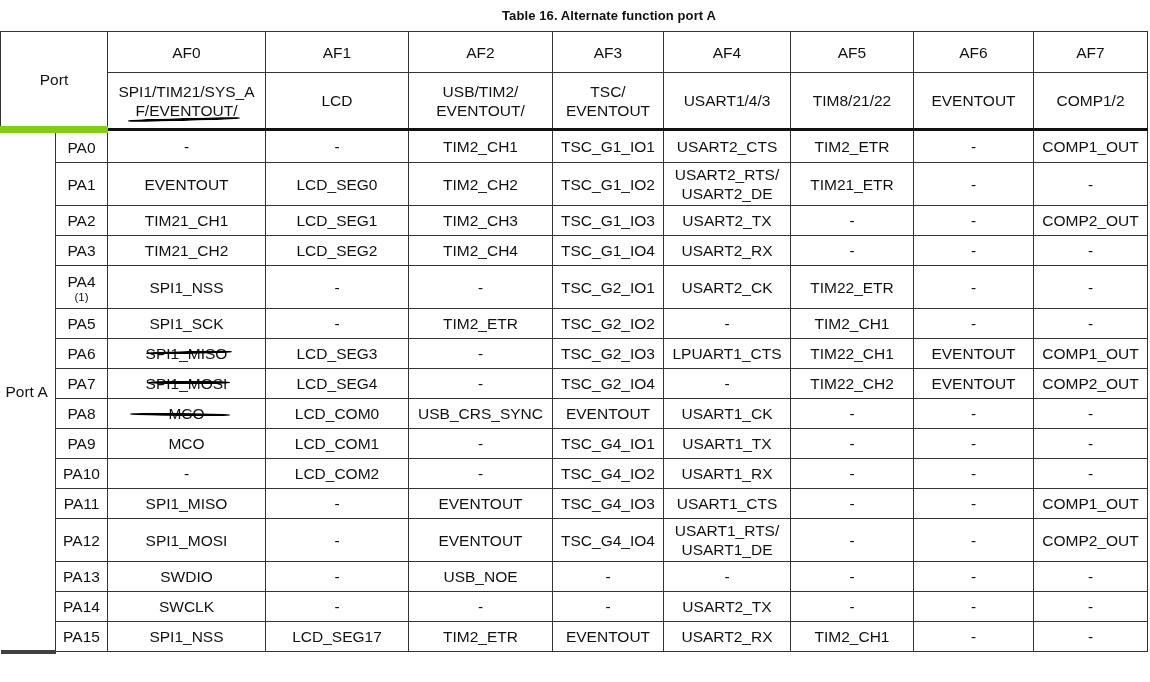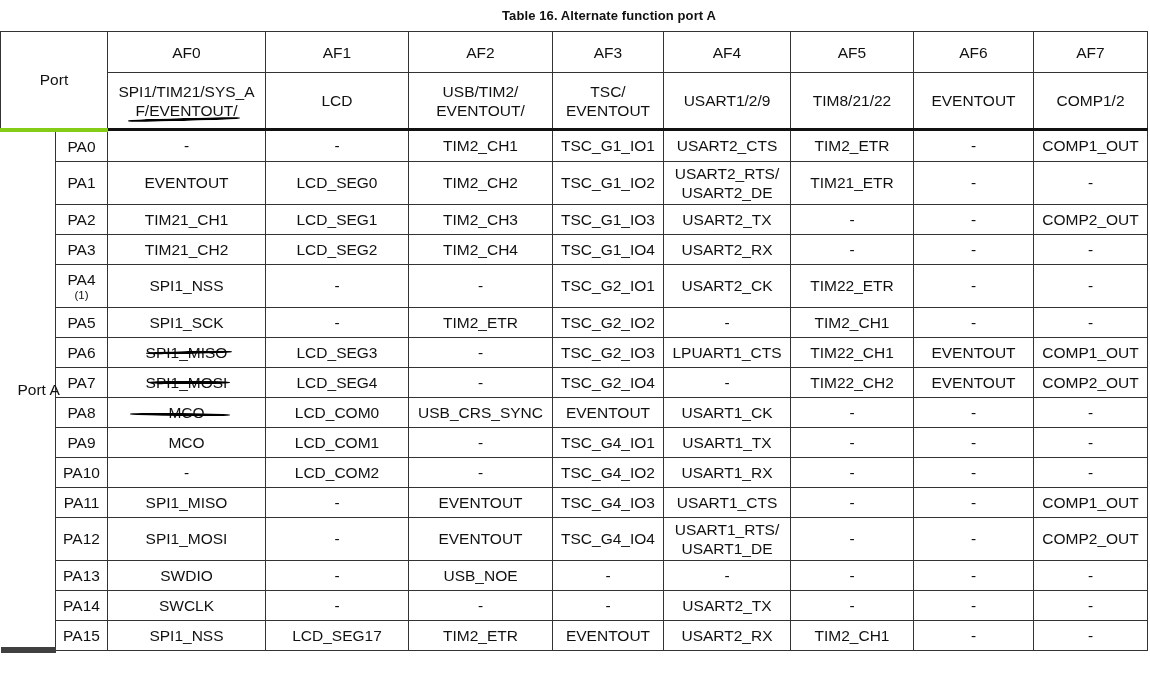--- a/index.html
+++ b/index.html
@@ -42,28 +42,28 @@
       font-size: 15.5px;
       line-height: 19px;
       white-space: nowrap;
       overflow: visible;
     }
     table.af th {
       font-weight: normal;
     }
     table.af tr.hdr1 th { height: 40px; }
     table.af tr.hdr2 th { height: 55px; border-bottom: 3px solid #111111; }
-    table.af th.port-head { border-bottom: 4px solid #84cc16; }
+    table.af th.port-head { border-bottom: 7px solid #84cc16; }
     table.af td { height: 29px; }
     table.af tr.tall td { height: 42px; }
     table.af td.group {
       border-left: none;
-      border-bottom: 6px solid #404040;
+      border-bottom: 4px solid #404040;
       text-align: left;
-      padding-left: 17px;
+      padding-left: 5px;
     }
     table.af td.pin { font-size: 15.5px; }
     .pin-note {
       display: block;
       font-size: 11.5px;
       line-height: 12px;
     }
     .ml { display: block; }
     
     .scribble {
@@ -114,21 +114,21 @@
         </th>
       <th>
           <span class="ml">USB/TIM2/</span>
           <span class="ml">EVENTOUT/</span>
         </th>
       <th>
           <span class="ml">TSC/</span>
           <span class="ml">EVENTOUT</span>
         </th>
       <th>
-          <span class="ml">USART1/2/9</span>
+          <span class="ml">USART1/4/3</span>
         </th>
       <th>
           <span class="ml">TIM8/21/22</span>
         </th>
       <th>
           <span class="ml">EVENTOUT</span>
         </th>
       <th>
           <span class="ml">COMP1/2</span>
         </th>

